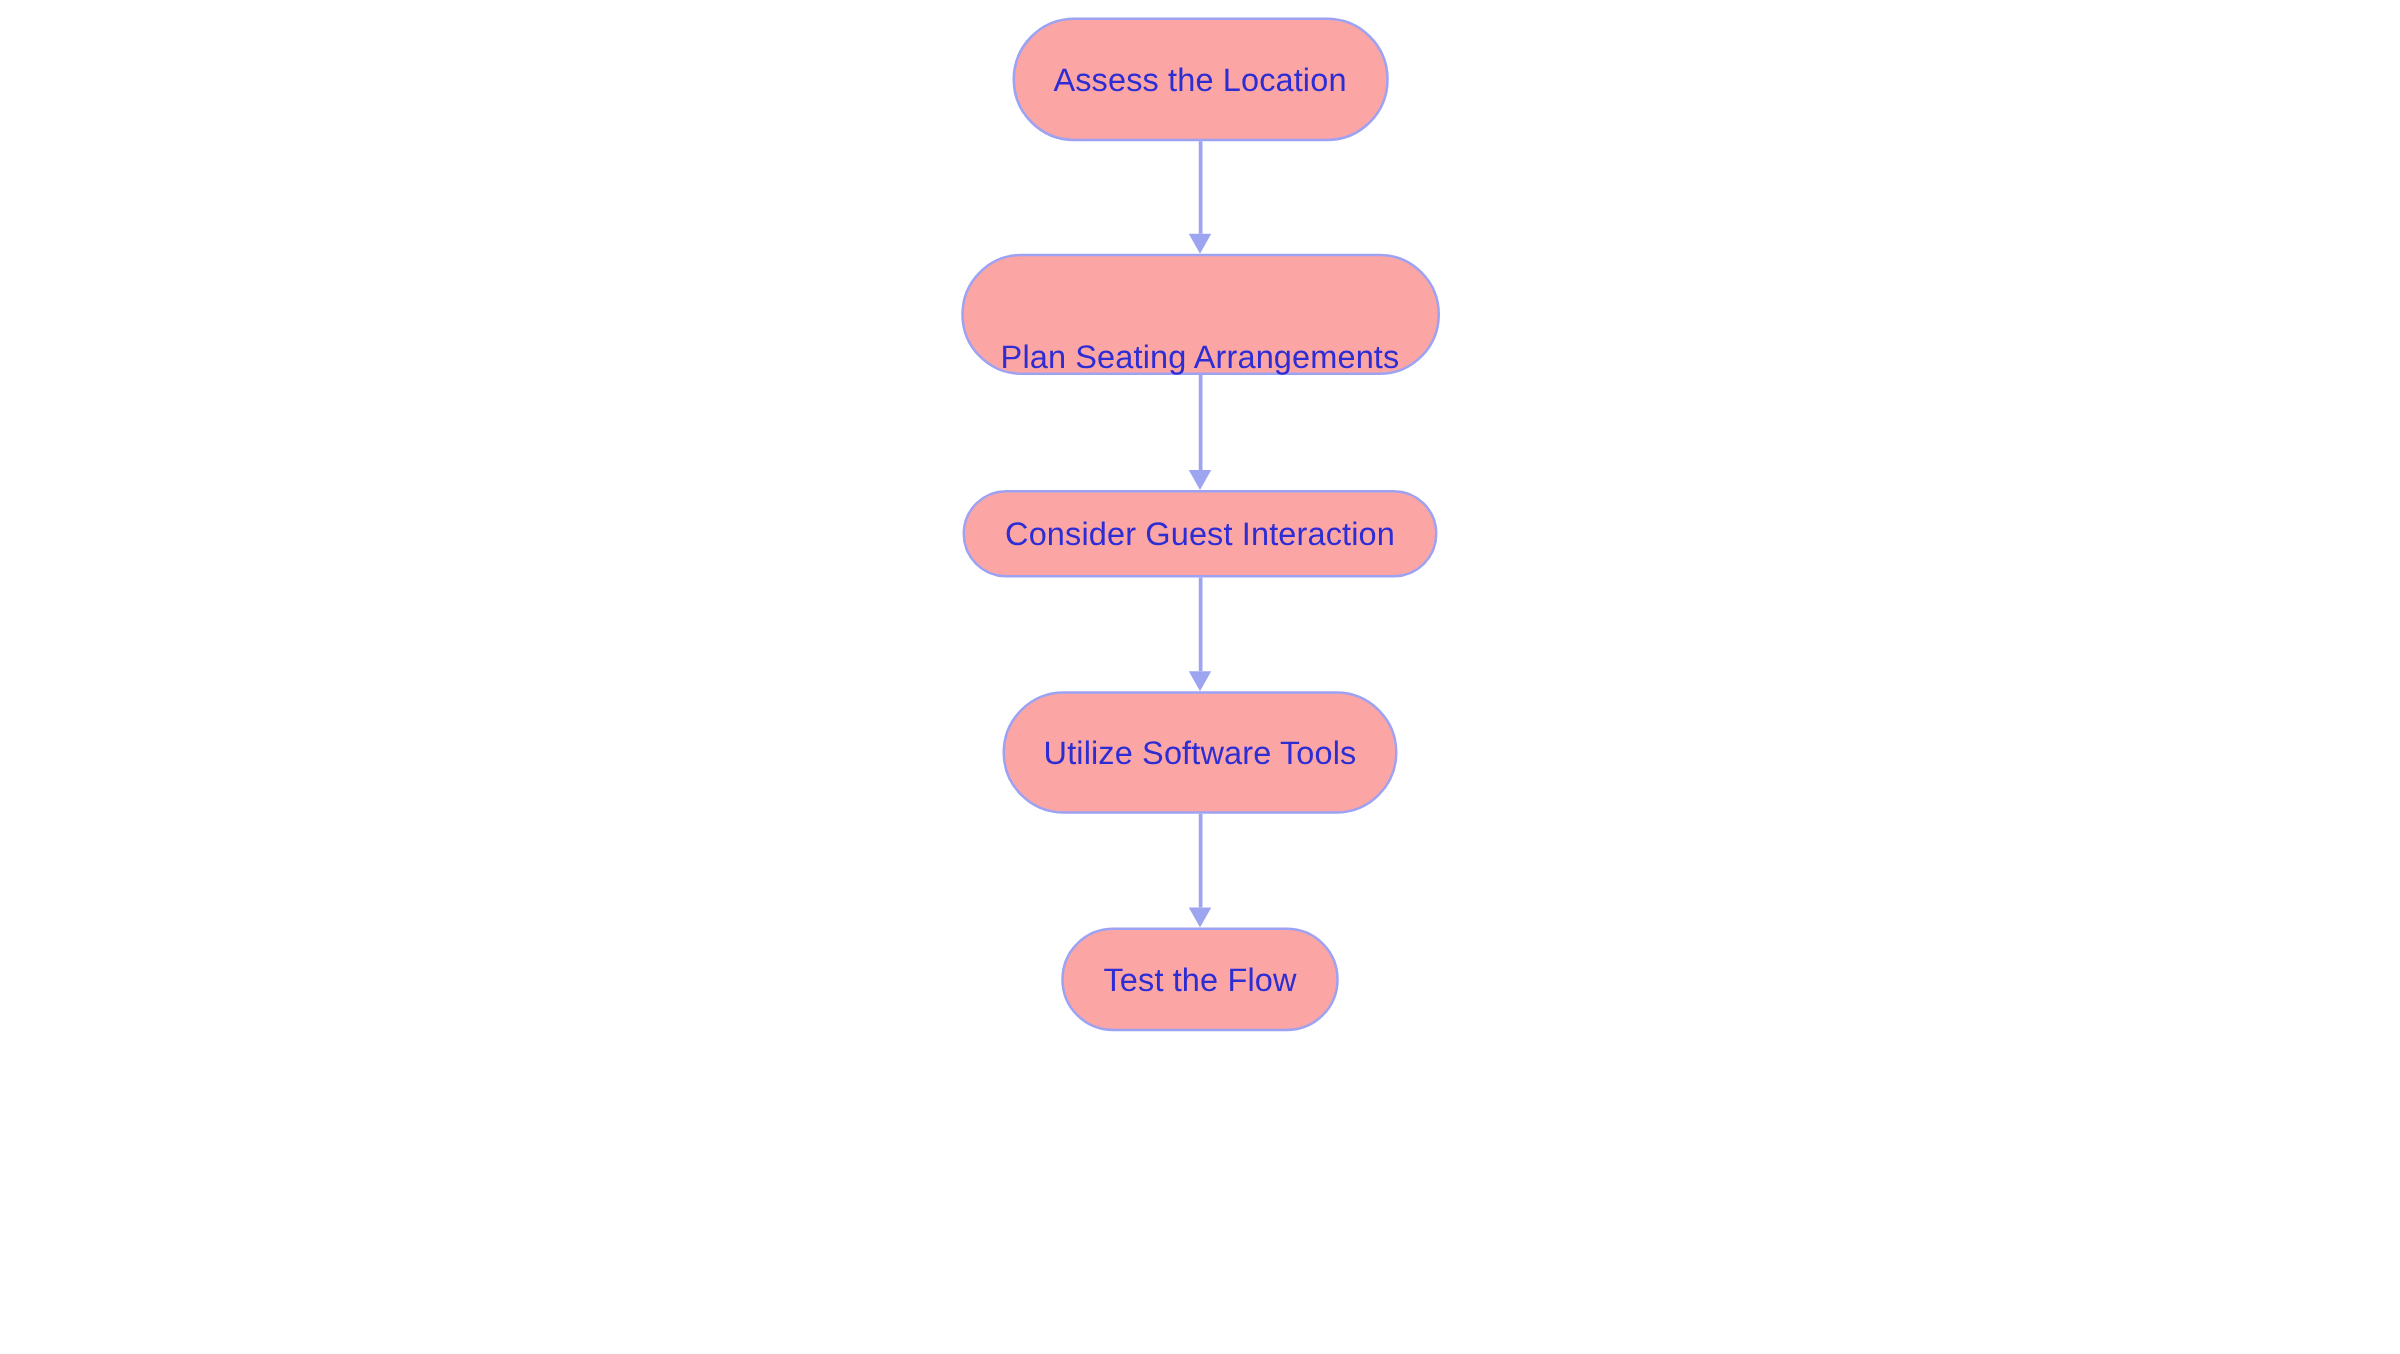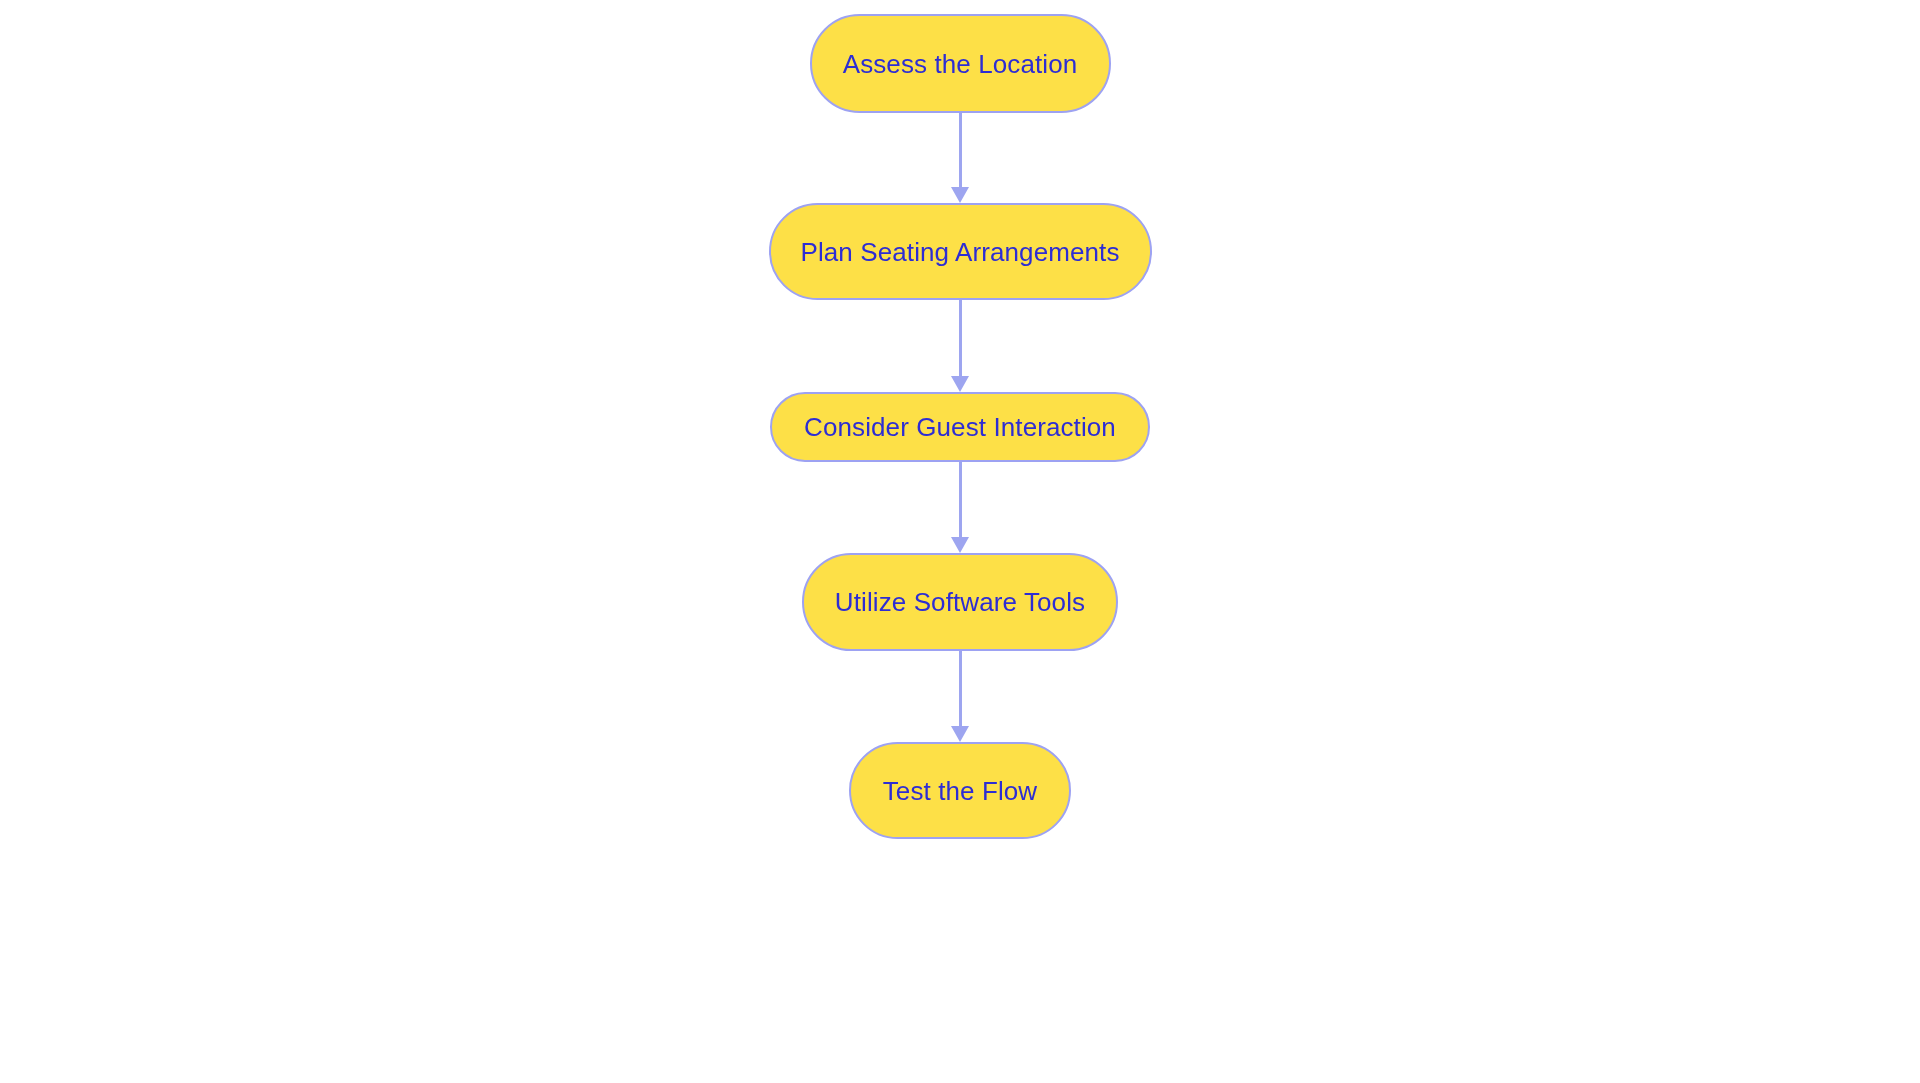--- a/index.html
+++ b/index.html
@@ -32,43 +32,43 @@
     flex-direction: column;
     align-items: center;
   }
 
   
   .node {
     box-sizing: border-box;
     display: flex;
     align-items: center;
     justify-content: center;
-    background: #fde047;
+    background: #fca5a5;
     border: 2px solid #9da2f2;
     border-radius: 999px;
     color: #2d2dd4;
     font-size: 26px;
     font-weight: 400;
     line-height: 1;
     letter-spacing: 0.1px;
     white-space: nowrap;
     padding: 0 34px;
     height: 99px;
   }
 
   .node-label {
     pointer-events: none;
   }
 
   
   .node-0 { width: 301px; height: 99px; margin-top: 14px; }
-  .node-1 { width: 383px; height: 97px; }
+  .node-1 { width: 383px; height: 97px; align-items: flex-end; }
   .node-2 { width: 380px; height: 70px; }
   .node-3 { width: 316px; height: 98px; }
-  .node-4 { width: 222px; height: 97px; }
+  .node-4 { width: 222px; height: 83px; }
 
   
   .connector {
     position: relative;
     width: 18px;
     display: flex;
     flex-direction: column;
     align-items: center;
   }
   .connector-0 { height: 90px; }

